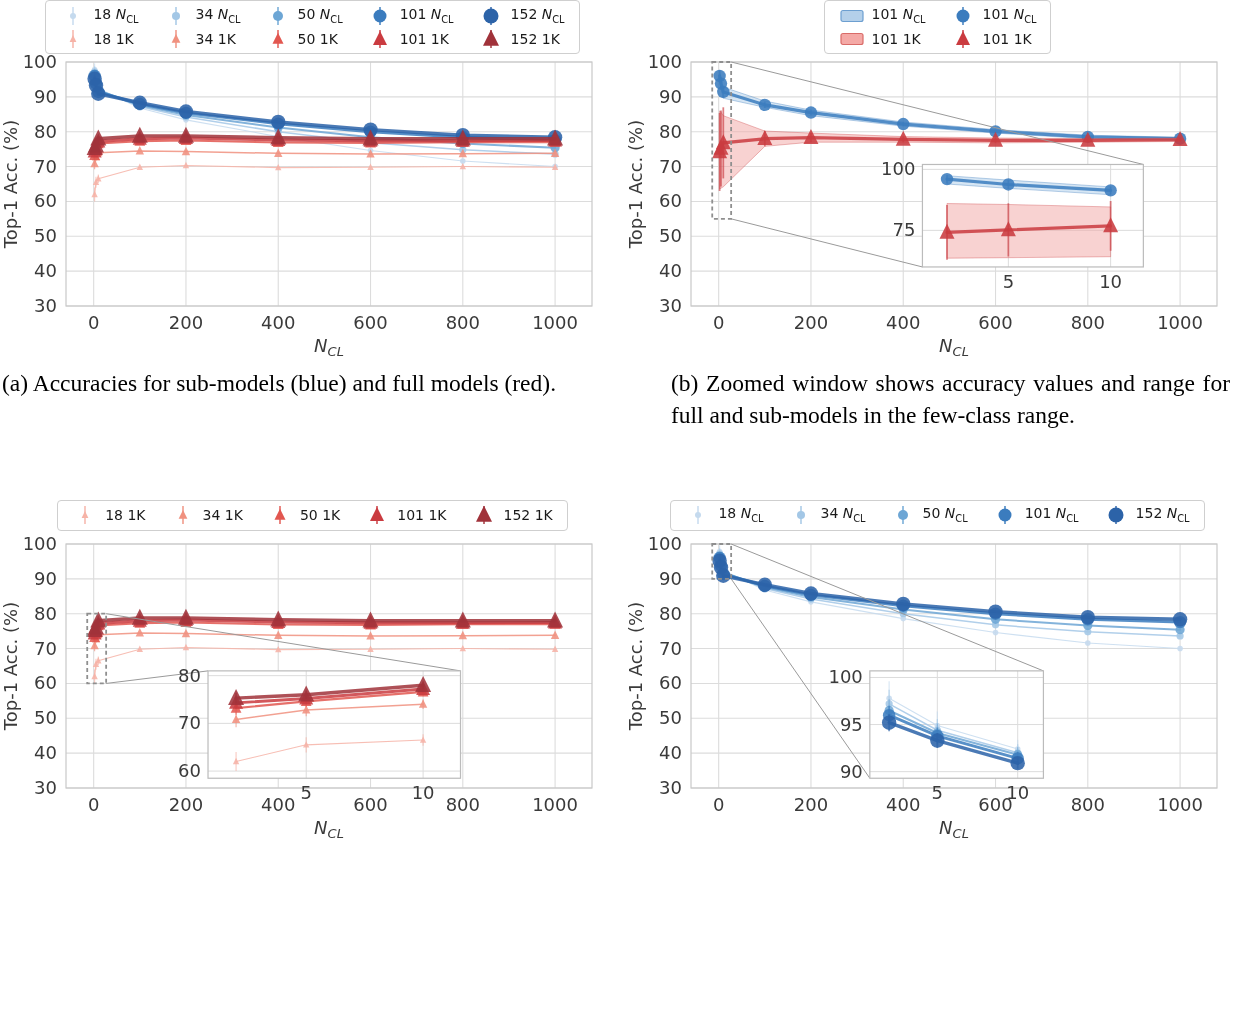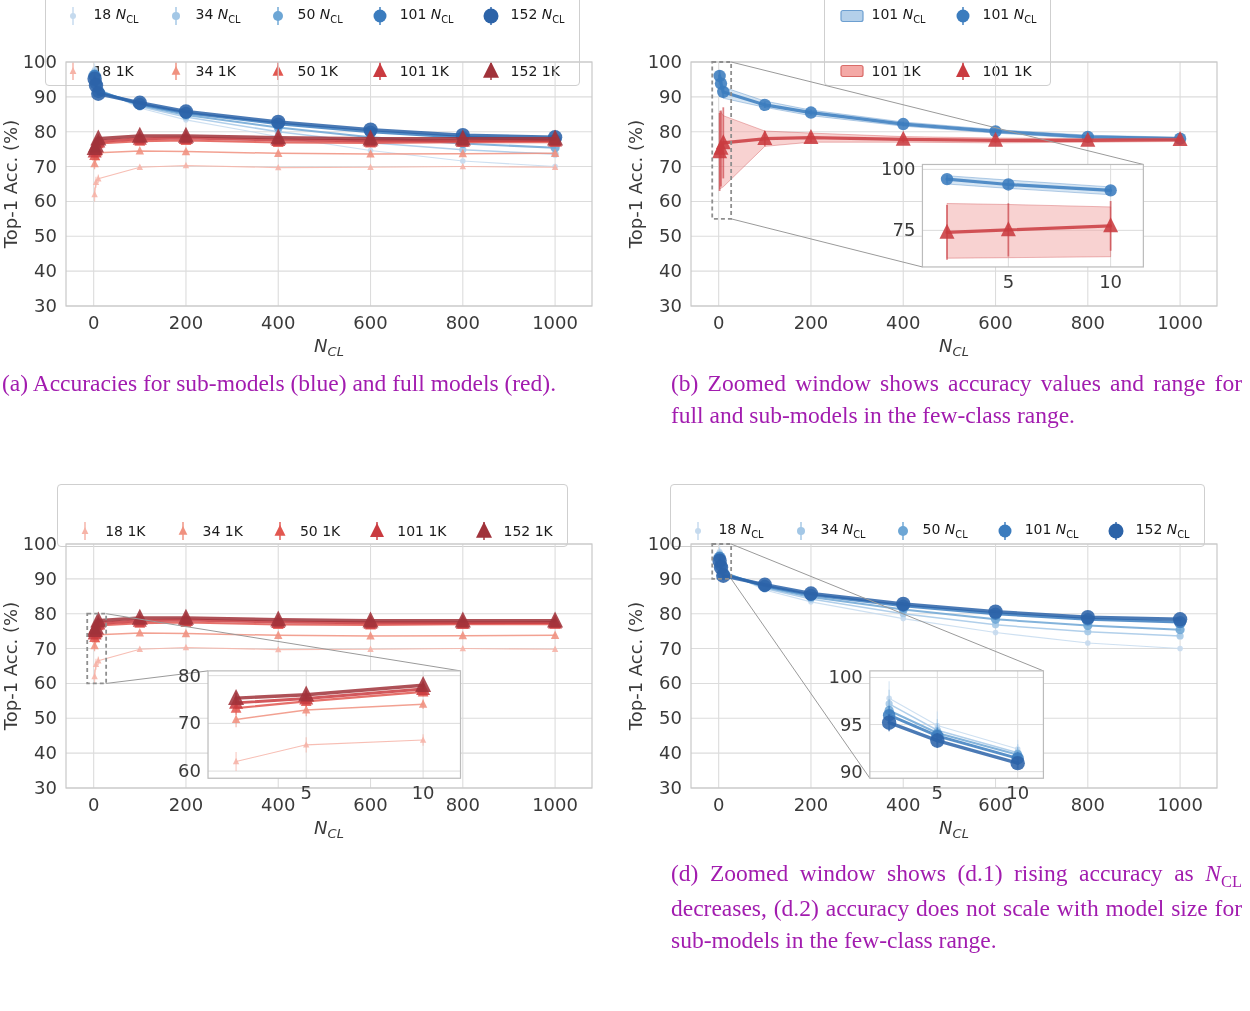--- a/index.html
+++ b/index.html
@@ -4,30 +4,30 @@
 <style>
   html,body{margin:0;padding:0;background:#fff;}
   .page{width:1250px;height:1011px;background:#fff;display:grid;
         grid-template-columns:625px 625px;grid-template-rows:494px 517px;
         font-family:"DejaVu Sans",sans-serif;overflow:hidden;}
   .panel{margin:0;display:flex;flex-direction:column;align-items:center;}
   .legend-wrap{height:54px;display:flex;align-items:center;justify-content:center;}
   .panel.row2 .legend-wrap{height:42px;}
   .legend{border:1px solid #cfcfcf;border-radius:4px;background:#fff;
           display:grid;gap:0 24px;padding:3px 14px;}
-  .legend .entry{display:flex;align-items:center;gap:7px;height:23px;margin-top:32px;}
+  .legend .entry{display:flex;align-items:center;gap:7px;height:23px;}
   .legend .lbl{font-size:14px;color:#1a1a1a;white-space:nowrap;line-height:1;}
   .lbl i{font-family:"DejaVu Sans",sans-serif;}
   sub{font-size:.7em;}
   .chart{display:block;}
-  .caption{font:23.5px/1.36 "Liberation Serif",serif;color:#a21caf;text-align:justify;
+  .caption{font:23.5px/1.36 "Liberation Serif",serif;color:#000000;text-align:justify;
            align-self:stretch;margin:12px 0 0 0;}
   .caption i{font-family:"Liberation Serif",serif;}
   #panel-a .caption,#panel-c .caption{padding:0 26px 0 2px;}
-  #panel-b .caption,#panel-d .caption{padding:0 8px 0 46px;}
+  #panel-b .caption,#panel-d .caption{padding:0 20px 0 46px;}
   .panel.row2 .caption{margin-top:20px;}
 </style>
 </head>
 <body>
 
 <div class="page">
   <figure class="panel row1" id="panel-a">
     <div class="legend-wrap">
       <div class="legend" style="grid-template-columns: repeat(5, auto);">
           <div class="entry">
@@ -911,15 +911,14 @@
             <text x="312.34333333333336" y="263.24">5</text>
             <text x="392.70444444444445" y="263.24">10</text>
           </g>
           <g fill="#3a3a3a" font-size="18" text-anchor="end">
             <text x="237.84" y="241.64771929824556">90</text>
             <text x="237.84" y="194.56">95</text>
             <text x="237.84" y="147.4722807017544">100</text>
           </g>
         </g>
       </svg>
-    <figcaption class="caption">(d) Zoomed window shows (d.1) rising accuracy as <i>N</i><sub>CL</sub> decreases, (d.2) accuracy does not scale with model size for sub-models in the few-class range.</figcaption>
   </figure>
 </div>
 
 </body></html>

